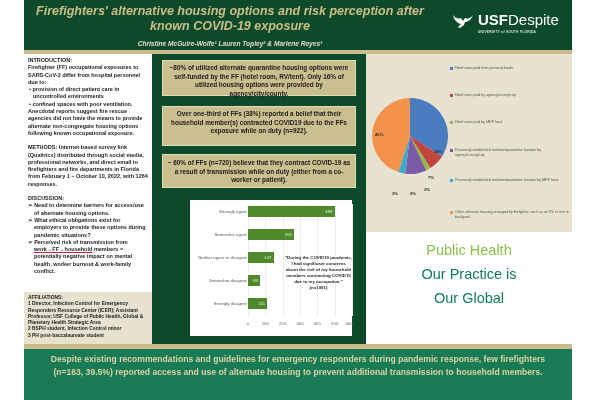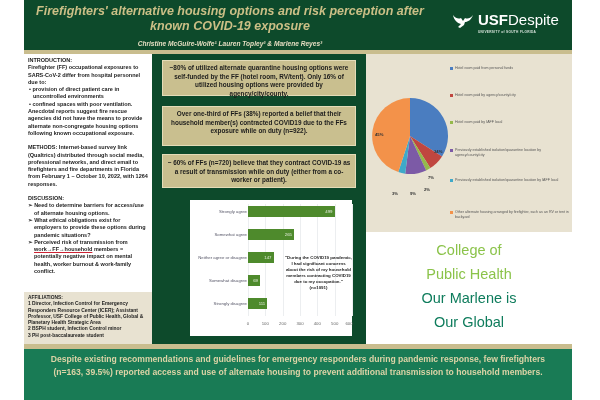--- a/index.html
+++ b/index.html
@@ -195,21 +195,20 @@
       <div class="legend-item" style="top:4px"><span class="legend-swatch" style="background:#4a7dc0"></span><span>Hotel room paid from personal funds</span></div>
       <div class="legend-item" style="top:31px"><span class="legend-swatch" style="background:#c0463f"></span><span>Hotel room paid by agency/county/city</span></div>
       <div class="legend-item" style="top:58px"><span class="legend-swatch" style="background:#95b94b"></span><span>Hotel room paid by IAFF local</span></div>
       <div class="legend-item" style="top:86px"><span class="legend-swatch" style="background:#7c5aa6"></span><span>Previously established isolation/quarantine location by agency/county/city</span></div>
       <div class="legend-item" style="top:116px"><span class="legend-swatch" style="background:#3fa9c9"></span><span>Previously established isolation/quarantine location by IAFF local</span></div>
       <div class="legend-item" style="top:148px"><span class="legend-swatch" style="background:#f3924a"></span><span>Other alternate housing arranged by firefighter, such as an RV or tent in backyard</span></div>
     </div>
   </div>
 
   <div class="slogan">
-    <div class="lime">College of</div>
     <div class="lime">Public Health</div>
-    <div class="teal">Our Marlene is</div>
+    <div class="teal">Our Practice is</div>
     <div class="teal">Our Global</div>
   </div>
 
   <div class="bottom-strip"></div>
   <div class="bottom">Despite existing recommendations and guidelines for emergency responders during pandemic response, few firefighters (n=163, 39.5%) reported access and use of alternate housing to prevent additional transmission to household members.</div>
 </div>
 
 </body></html>

